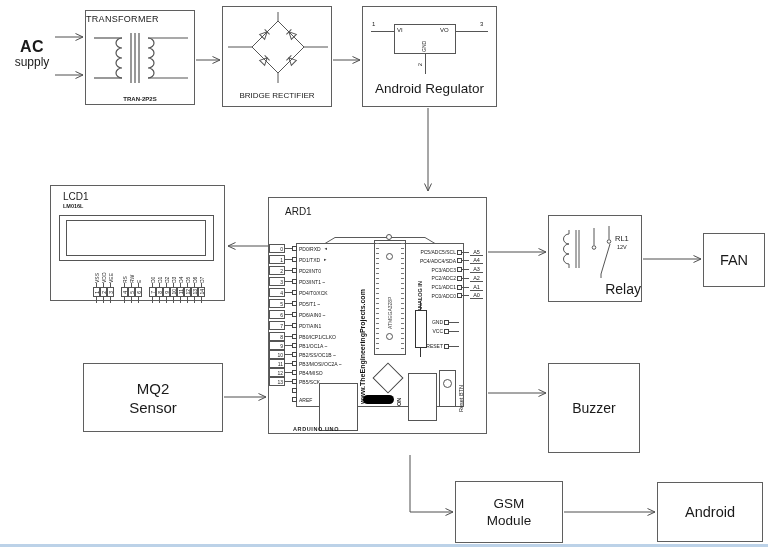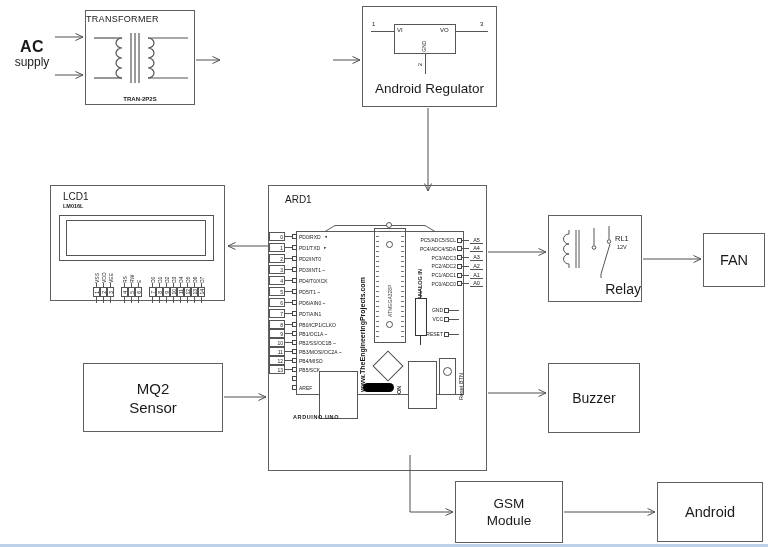--- a/index.html
+++ b/index.html
@@ -47,21 +47,21 @@
   .lcd-pins{position:absolute;left:42px;top:77px;display:flex}
   .lcd-pin{width:7px;display:flex;flex-direction:column;align-items:center}
   .lcd-pin:nth-child(4),.lcd-pin:nth-child(7){margin-left:7px}
   .lcd-pin .pname{height:20px;font-size:5px;line-height:6px}
   .lcd-pin .tick{width:1px;height:4px;background:#555}
   .lcd-pin .nbox{width:7px;height:10px;border:1px solid #555;box-sizing:border-box;
                  display:flex;align-items:center;justify-content:center;font-size:5px}
   .lcd-pin .tick2{width:1px;height:6px;background:#555}
 
   
-  #ard-box{left:268px;top:185px;width:219px;height:286px}
+  #ard-box{left:268px;top:197px;width:219px;height:237px}
   #ard-box .ref{position:absolute;left:16px;top:8px;font-size:10px}
   .ard-board{position:absolute;left:27px;top:45px;width:168px;height:164px;border:1px solid #5a5a5a;box-sizing:border-box}
   .ard-trap{position:absolute;left:56px;top:39px}
   .ard-hole{position:absolute;left:117px;top:36px;width:6px;height:6px;border:1px solid #555;border-radius:50%;background:#fff;box-sizing:border-box}
   .wm{position:absolute;left:90px;top:48px;height:158px;font-size:7px;font-weight:bold;color:#111}
   .chip{position:absolute;left:105px;top:42px;width:32px;height:115px;border:1px solid #555;box-sizing:border-box}
   .chip .cstrip{position:absolute;top:2px;bottom:2px;width:3px;
         background:repeating-linear-gradient(to bottom,#777 0 1px,transparent 1px 5px)}
   .chip .l{left:1px}.chip .r{right:1px}
   .chip .ctext{position:absolute;left:12px;top:28px;height:60px;font-size:5px;color:#444}
@@ -106,21 +106,21 @@
 
   
   #relay-box{left:548px;top:215px;width:94px;height:87px}
   #relay-box svg{position:absolute;left:0;top:0}
   #relay-box .btitle{position:absolute;left:0;bottom:4px;width:100%;text-align:right;font-size:14px}
   #relay-box .rl1{position:absolute;left:66px;top:18px;font-size:7.5px}
   #relay-box .rlv{position:absolute;left:68px;top:28px;font-size:5.5px}
 
   #fan-box{left:703px;top:233px;width:62px;height:54px;font-size:14.5px}
   #mq2-box{left:83px;top:363px;width:140px;height:69px;font-size:15px;line-height:19px}
-  #buzzer-box{left:548px;top:363px;width:92px;height:70px;font-size:14px}
+  #buzzer-box{left:548px;top:363px;width:92px;height:90px;font-size:14px}
   #gsm-box{left:455px;top:481px;width:108px;height:62px;font-size:13.5px;line-height:17px}
   #android-box{left:657px;top:482px;width:106px;height:60px;font-size:14.5px}
 
   #bottom-edge{position:absolute;left:0;top:544px;width:768px;height:3px;background:#bcd2e8}
 </style>
 </head>
 <body>
 
 <div class="canvas">
 
@@ -162,20 +162,44 @@
           <line x1="49" y1="8" x2="49" y2="58"></line>
           <line x1="53" y1="8" x2="53" y2="58"></line>
         <path d="M62,13 a6,5 0 0 1 0,10 a6,5 0 0 1 0,10 a6,5 0 0 1 0,10 a6,5 0 0 1 0,10"></path>
         <path d="M62,13 H102"></path>
           <path d="M62,53 H102"></path>
       </g>
     </svg>
     <div class="bpart">TRAN-2P2S</div>
   </div>
 
+  <div class="box" id="br-box">
+    <svg width="110" height="80" viewBox="0 0 110 80">
+      <g stroke="#555" stroke-width="1" fill="none">
+        <path d="M55,12 L81,38 L55,64 L29,38 Z"></path>
+        <path d="M5,38 H29"></path>
+          <path d="M81,38 H105"></path>
+        <path d="M55,12 V3"></path>
+          <path d="M55,64 V74"></path>
+        <g transform="translate(42,25) rotate(-45)">
+            <path d="M-4,-3.5 L-4,3.5 L3,0 Z M3,-3.5 V3.5"></path>
+          </g>
+        <g transform="translate(68,25) rotate(225)">
+            <path d="M-4,-3.5 L-4,3.5 L3,0 Z M3,-3.5 V3.5"></path>
+          </g>
+        <g transform="translate(42,51) rotate(-45)">
+            <path d="M-4,-3.5 L-4,3.5 L3,0 Z M3,-3.5 V3.5"></path>
+          </g>
+        <g transform="translate(68,51) rotate(225)">
+            <path d="M-4,-3.5 L-4,3.5 L3,0 Z M3,-3.5 V3.5"></path>
+          </g>
+      </g>
+    </svg>
+    <div class="btitle">BRIDGE RECTIFIER</div>
+  </div>
 
   <div class="box" id="vr-box">
     <div class="vr-chip"></div>
     <span class="vr-vi">VI</span>
     <span class="vr-vo">VO</span>
     <span class="vr-gnd vtext">GND</span>
     <span class="vr-p1line"></span>
     <span class="vr-p3line"></span>
     <span class="vr-p2line"></span>
     <span class="vr-n1">1</span>

